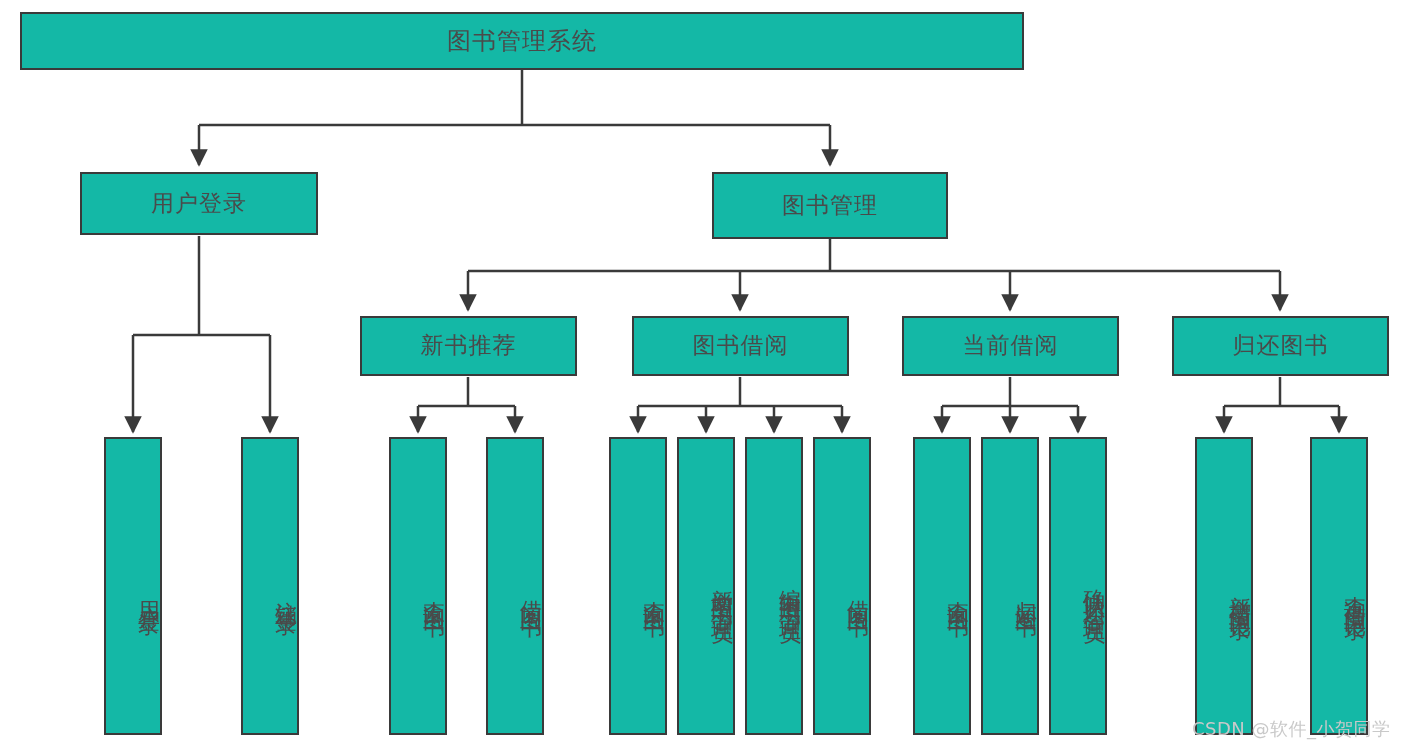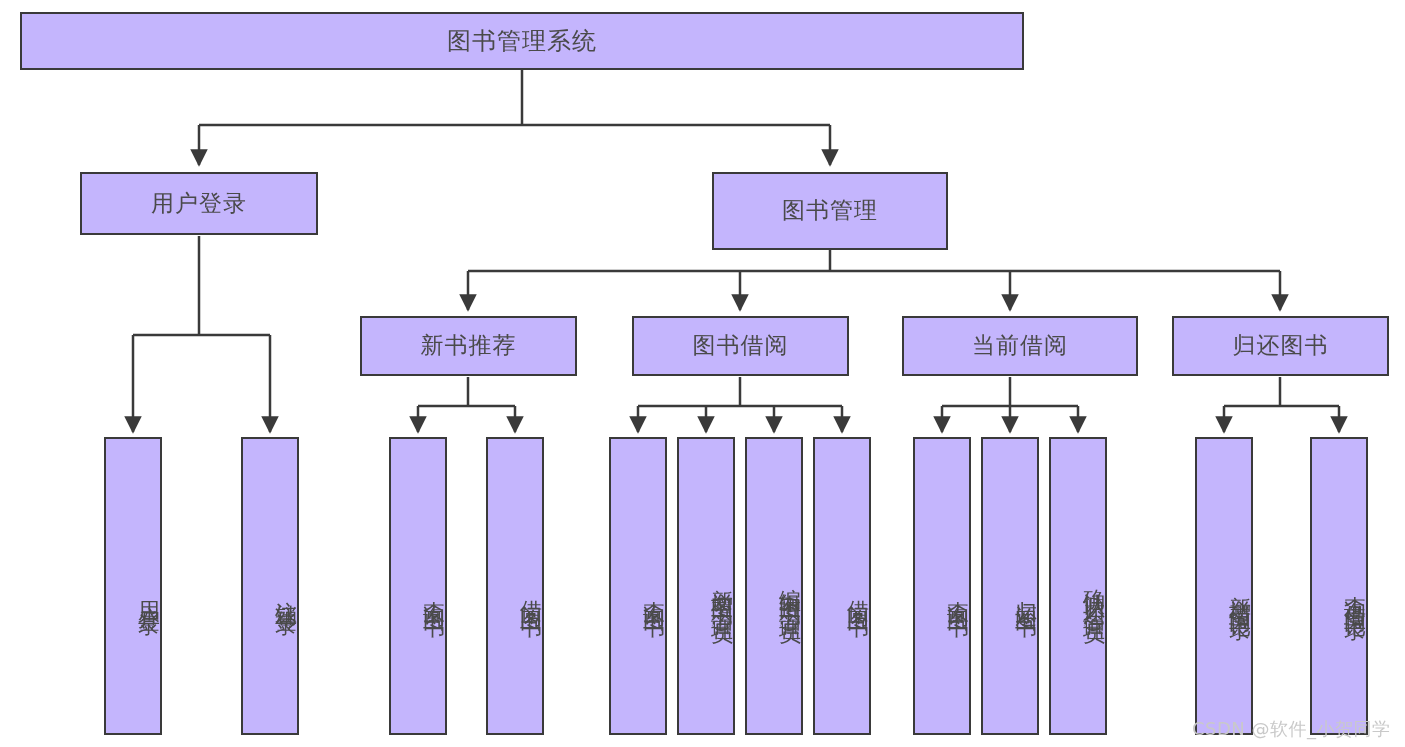--- a/index.html
+++ b/index.html
@@ -23,21 +23,21 @@
     left: 0;
     top: 0;
     width: 1405px;
     height: 747px;
     pointer-events: none;
   }
   .node {
     position: absolute;
     box-sizing: border-box;
     border: 2px solid #3a3a3a;
-    background: #c4b5fd;
+    background: #14b8a6;
     display: flex;
     align-items: center;
     justify-content: center;
     color: #4a4a4a;
     z-index: 2;
   }
   .node.horiz {
     font-size: 23px;
     letter-spacing: 1px;
     line-height: 1.2;
@@ -126,31 +126,31 @@
     </g>
   </svg>
 
   <div class="node horiz root" style="left:20px; top:12px; width:1004px; height:58px;">
     <span>图书管理系统</span>
   </div>
 
   <div class="node horiz" style="left:80px; top:172px; width:238px; height:63px;">
     <span>用户登录</span>
   </div>
-  <div class="node horiz" style="left:712px; top:172px; width:236px; height:78px;">
+  <div class="node horiz" style="left:712px; top:172px; width:236px; height:67px;">
     <span>图书管理</span>
   </div>
 
   <div class="node horiz" style="left:632px; top:316px; width:217px; height:60px;">
     <span>图书借阅</span>
   </div>
   <div class="node horiz" style="left:360px; top:316px; width:217px; height:60px;">
     <span>新书推荐</span>
   </div>
-  <div class="node horiz" style="left:902px; top:316px; width:236px; height:60px;">
+  <div class="node horiz" style="left:902px; top:316px; width:217px; height:60px;">
     <span>当前借阅</span>
   </div>
   <div class="node horiz" style="left:1172px; top:316px; width:217px; height:60px;">
     <span>归还图书</span>
   </div>
 
   <div class="node vert" style="left:104px; top:437px; width:58px; height:298px;">
     <span class="vtext">用户登录</span>
   </div>
   <div class="node vert" style="left:241px; top:437px; width:58px; height:298px;">

